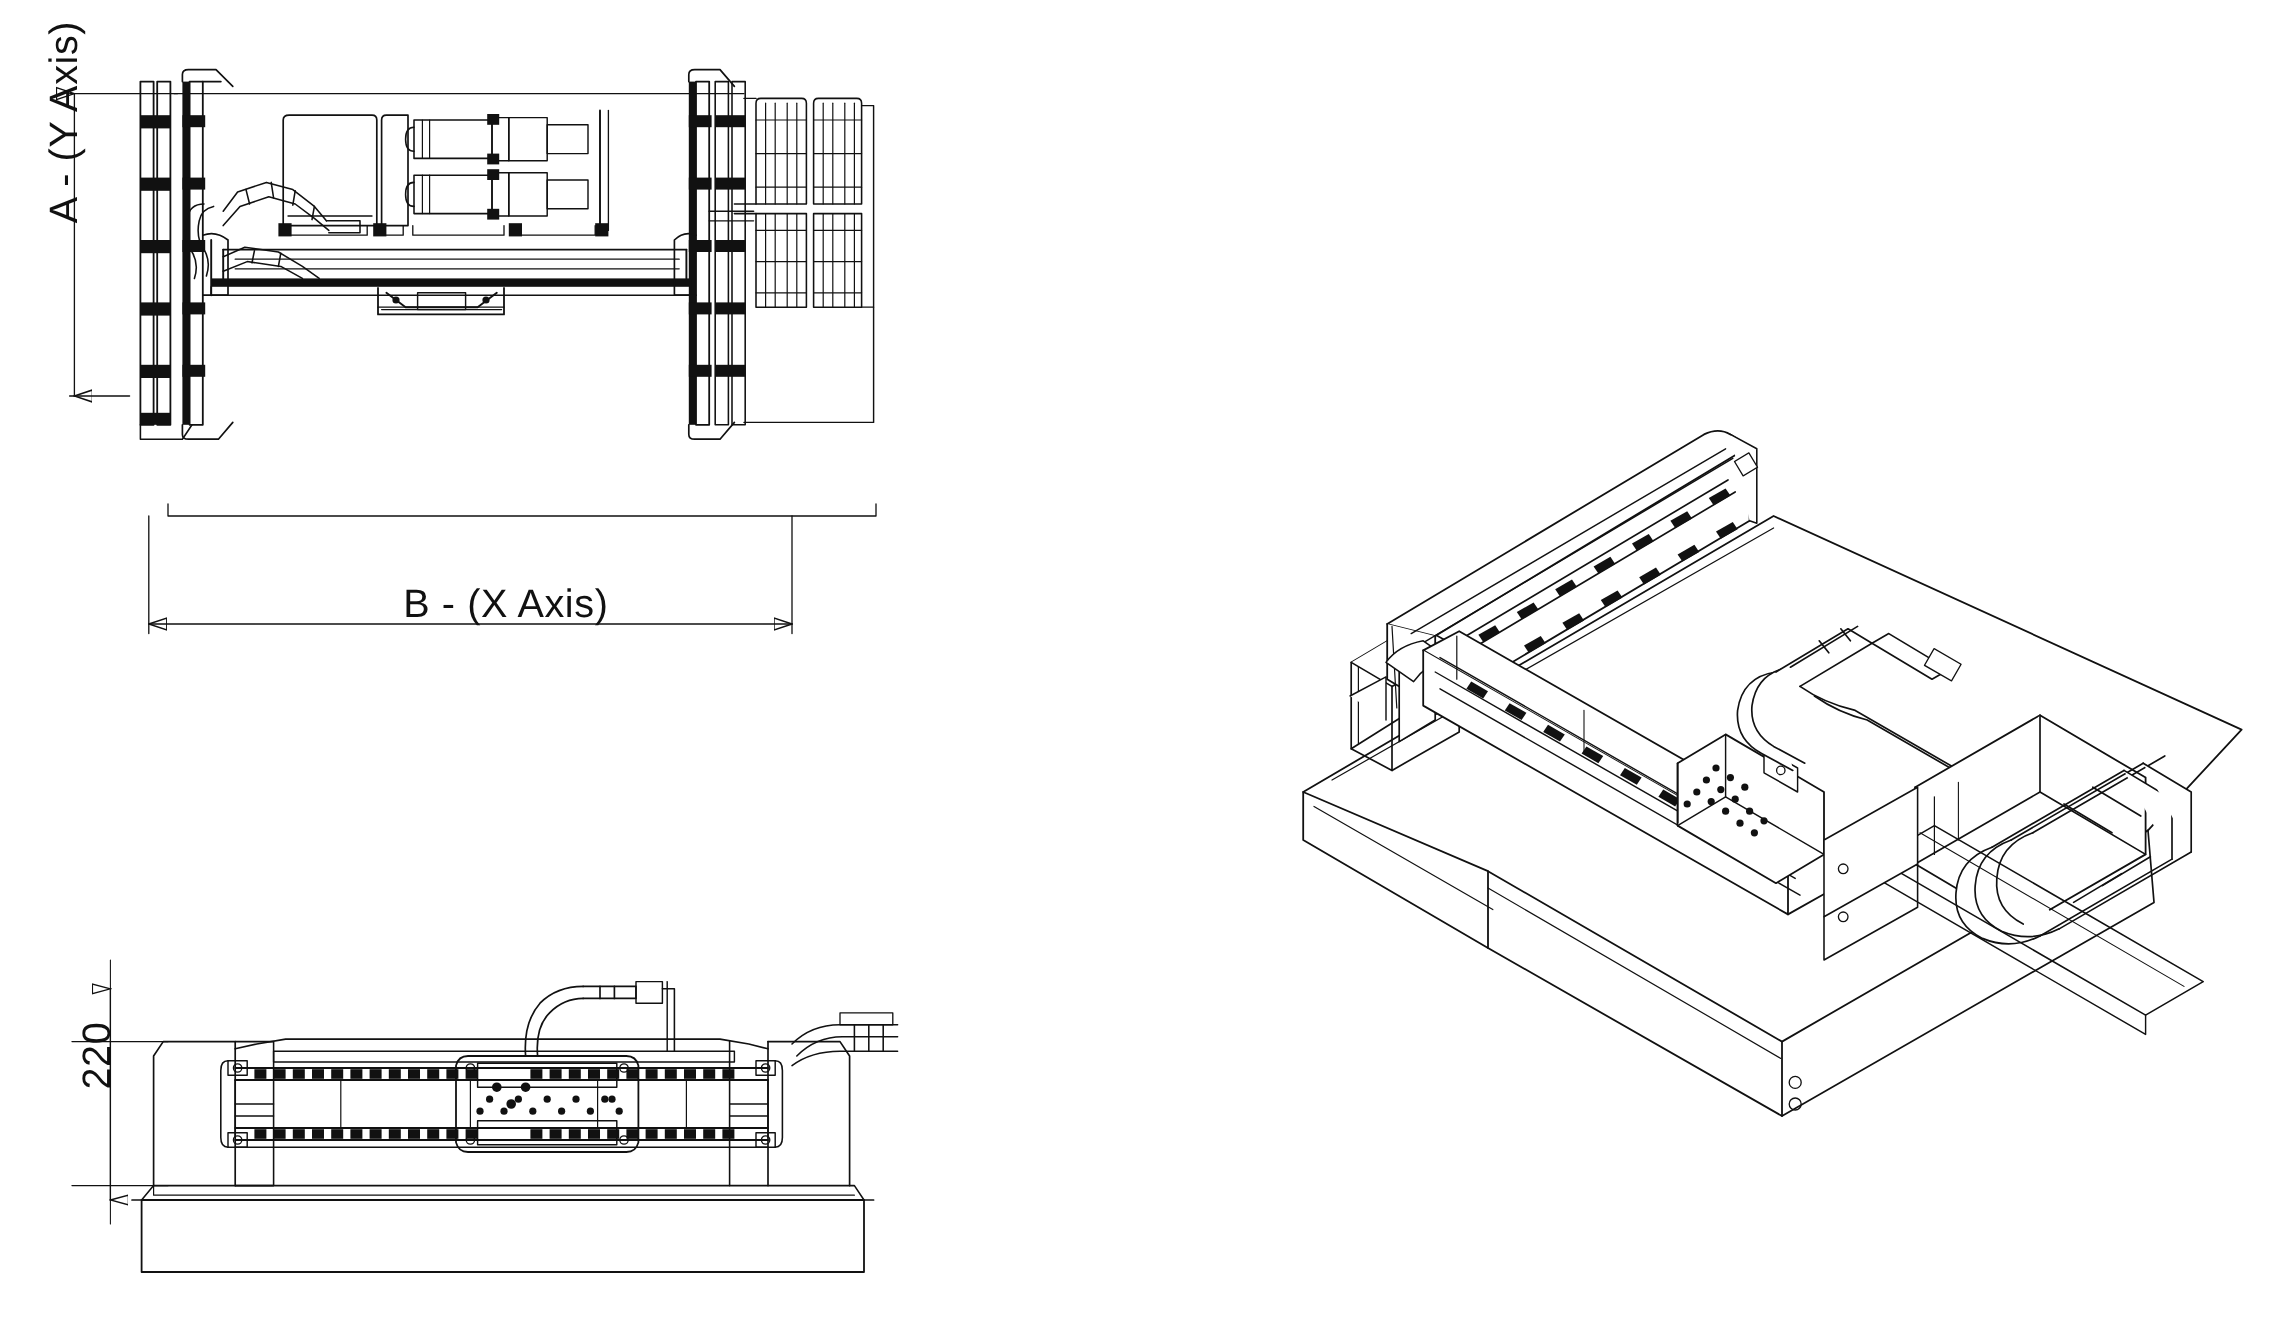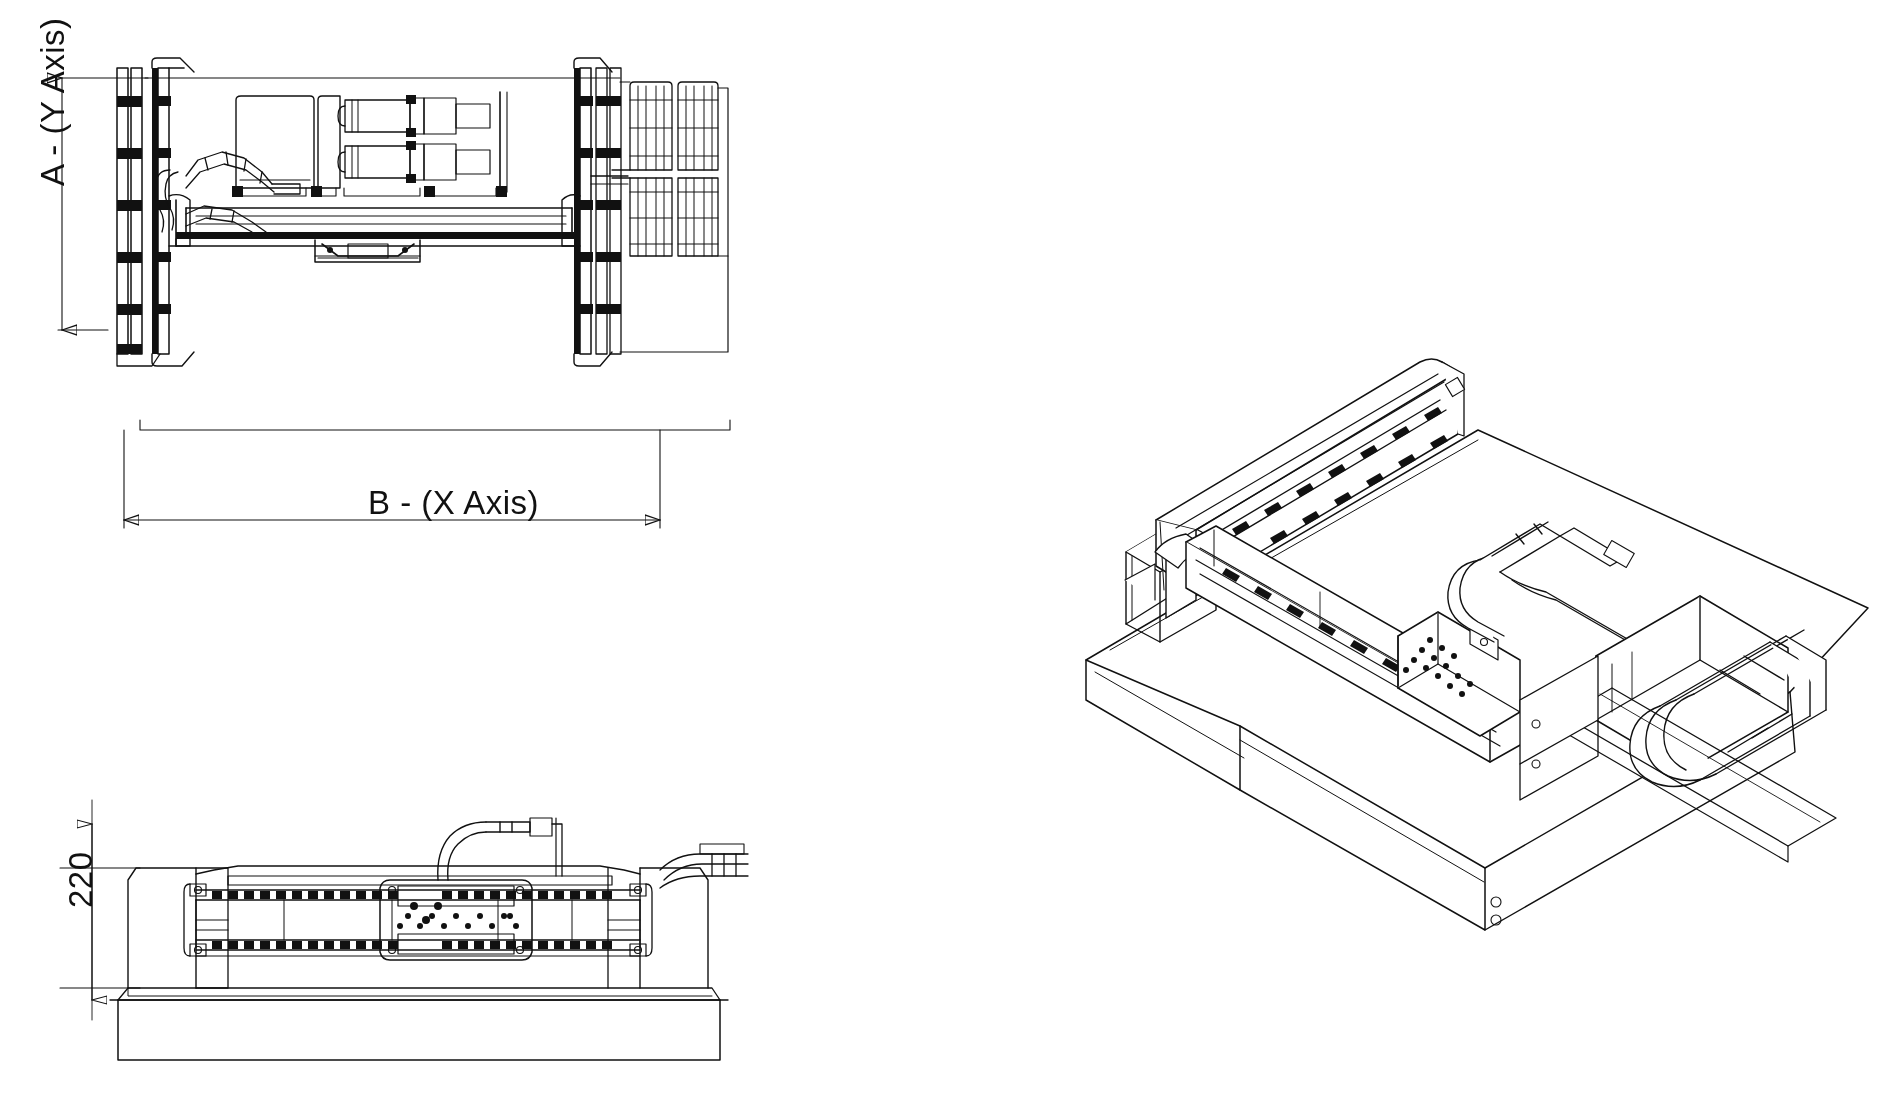--- a/index.html
+++ b/index.html
@@ -3,21 +3,21 @@
 <meta charset="utf-8">
 <style>
   html,body{margin:0;padding:0;background:#ffffff;}
   body{width:1896px;height:1118px;position:relative;overflow:hidden;
        font-family:"Liberation Sans",sans-serif;color:#1a1a1a;}
   .sheet{position:absolute;inset:0;background:#ffffff;}
   svg{position:absolute;top:0;left:0;width:1896px;height:1118px;}
   .dimlabel{position:absolute;font-family:"Liberation Sans",sans-serif;
             color:#111111;white-space:nowrap;letter-spacing:.5px;}
   #lbl-a{left:34px;top:186px;font-size:33px;transform:rotate(-90deg);transform-origin:left top;}
-  #lbl-b{left:336px;top:484px;font-size:33px;margin-left:32px;}
+  #lbl-b{left:336px;top:484px;font-size:33px;}
   #lbl-220{left:62px;top:908px;font-size:33px;transform:rotate(-90deg);transform-origin:left top;}
 </style>
 </head>
 <body>
 
 <div class="sheet">
 
 <svg viewBox="0 0 1896 1118" xmlns="http://www.w3.org/2000/svg">
   <defs>
     <marker id="arrOpenR" markerWidth="16" markerHeight="12" refX="15" refY="6" orient="auto" markerUnits="userSpaceOnUse">

